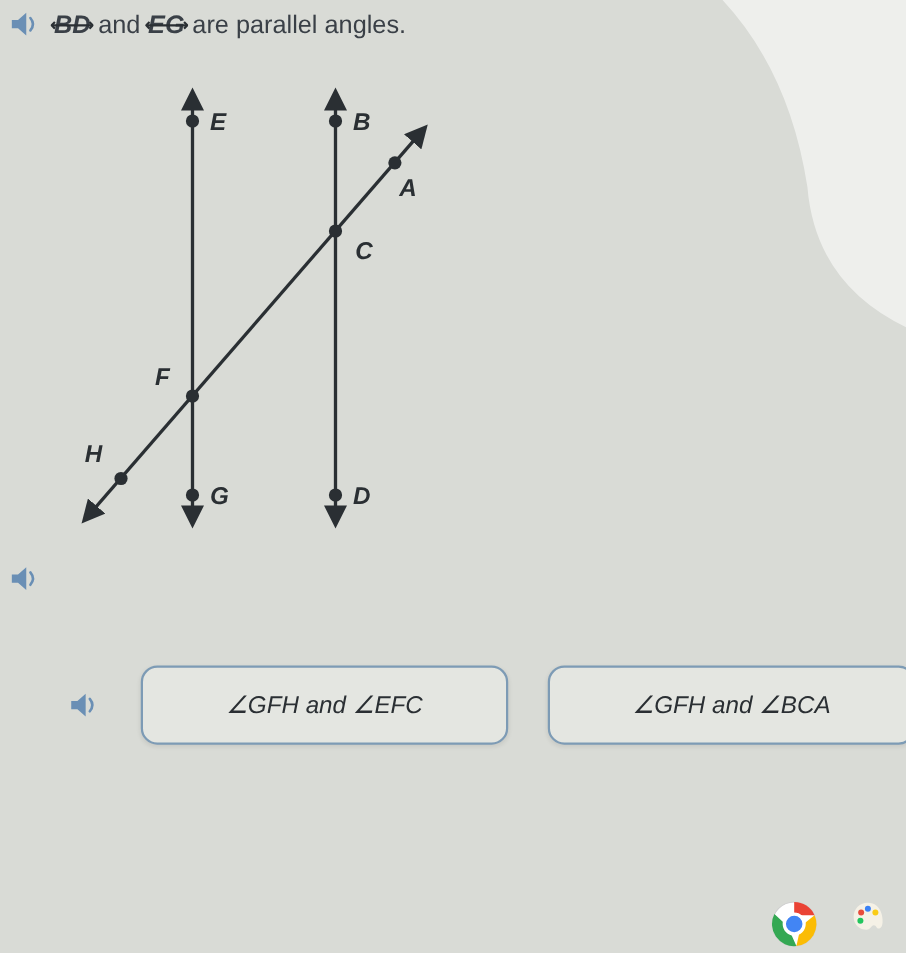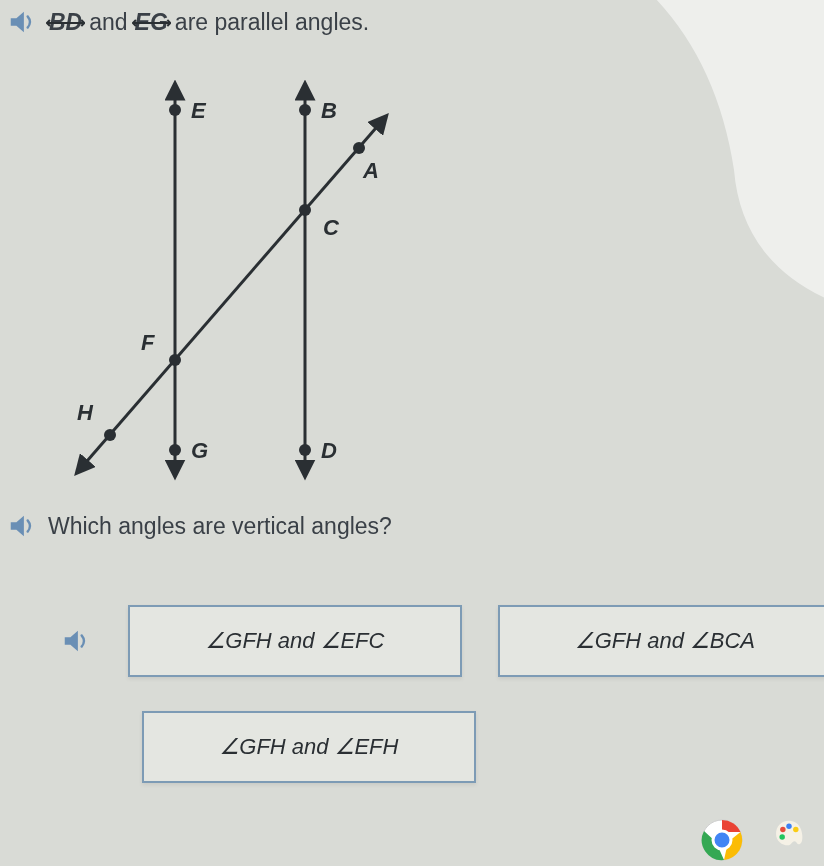--- a/index.html
+++ b/index.html
@@ -84,21 +84,21 @@
     width: 46px;
     display: flex;
     align-items: center;
     justify-content: flex-start;
   }
   .choice {
     flex: 0 0 330px;
     height: 68px;
     background: #e4e6e1;
     border: 2px solid #7d9bb5;
-    border-radius: 0;
+    border-radius: 15px;
     display: flex;
     align-items: center;
     justify-content: center;
     font-size: 22px;
     color: #2a2f33;
     box-shadow: 0 2px 4px rgba(0,0,0,0.08);
     cursor: pointer;
   }
   .choice span.angle {
     font-style: italic;
@@ -193,21 +193,20 @@
     </svg>
   </div>
 
   <div class="prompt-line" style="left:6px; top:510px;">
     <span class="speaker-icon">
       <svg viewBox="0 0 32 32">
         <path d="M4 12 L10 12 L18 5 L18 27 L10 20 L4 20 Z" fill="#6a8fb5"></path>
         <path d="M22 10 Q27 16 22 22" stroke="#6a8fb5" stroke-width="2.5" fill="none" stroke-linecap="round"></path>
       </svg>
     </span>
-    <span class="prompt-text">Which angles are vertical angles?</span>
   </div>
 
   <div class="answers">
     <div class="answers-row">
       <div class="speaker-col">
         <span class="speaker-icon">
           <svg viewBox="0 0 32 32">
             <path d="M4 12 L10 12 L18 5 L18 27 L10 20 L4 20 Z" fill="#6a8fb5"></path>
             <path d="M22 10 Q27 16 22 22" stroke="#6a8fb5" stroke-width="2.5" fill="none" stroke-linecap="round"></path>
           </svg>
@@ -215,23 +214,20 @@
       </div>
       <div class="choice">
         <span class="angle">∠GFH and ∠EFC</span>
       </div>
       <div class="choice">
         <span class="angle">∠GFH and ∠BCA</span>
       </div>
     </div>
     <div class="answers-row">
       <div class="speaker-col"></div>
-      <div class="choice">
-        <span class="angle">∠GFH and ∠EFH</span>
-      </div>
     </div>
   </div>
 
   <div class="glare">
     <svg viewBox="0 0 420 420">
       <path d="M420 0 L150 0 Q240 70 260 200 Q270 320 420 350 Z" fill="rgba(255,255,255,0.55)"></path>
     </svg>
   </div>
 
   <div class="bottom-icons">

